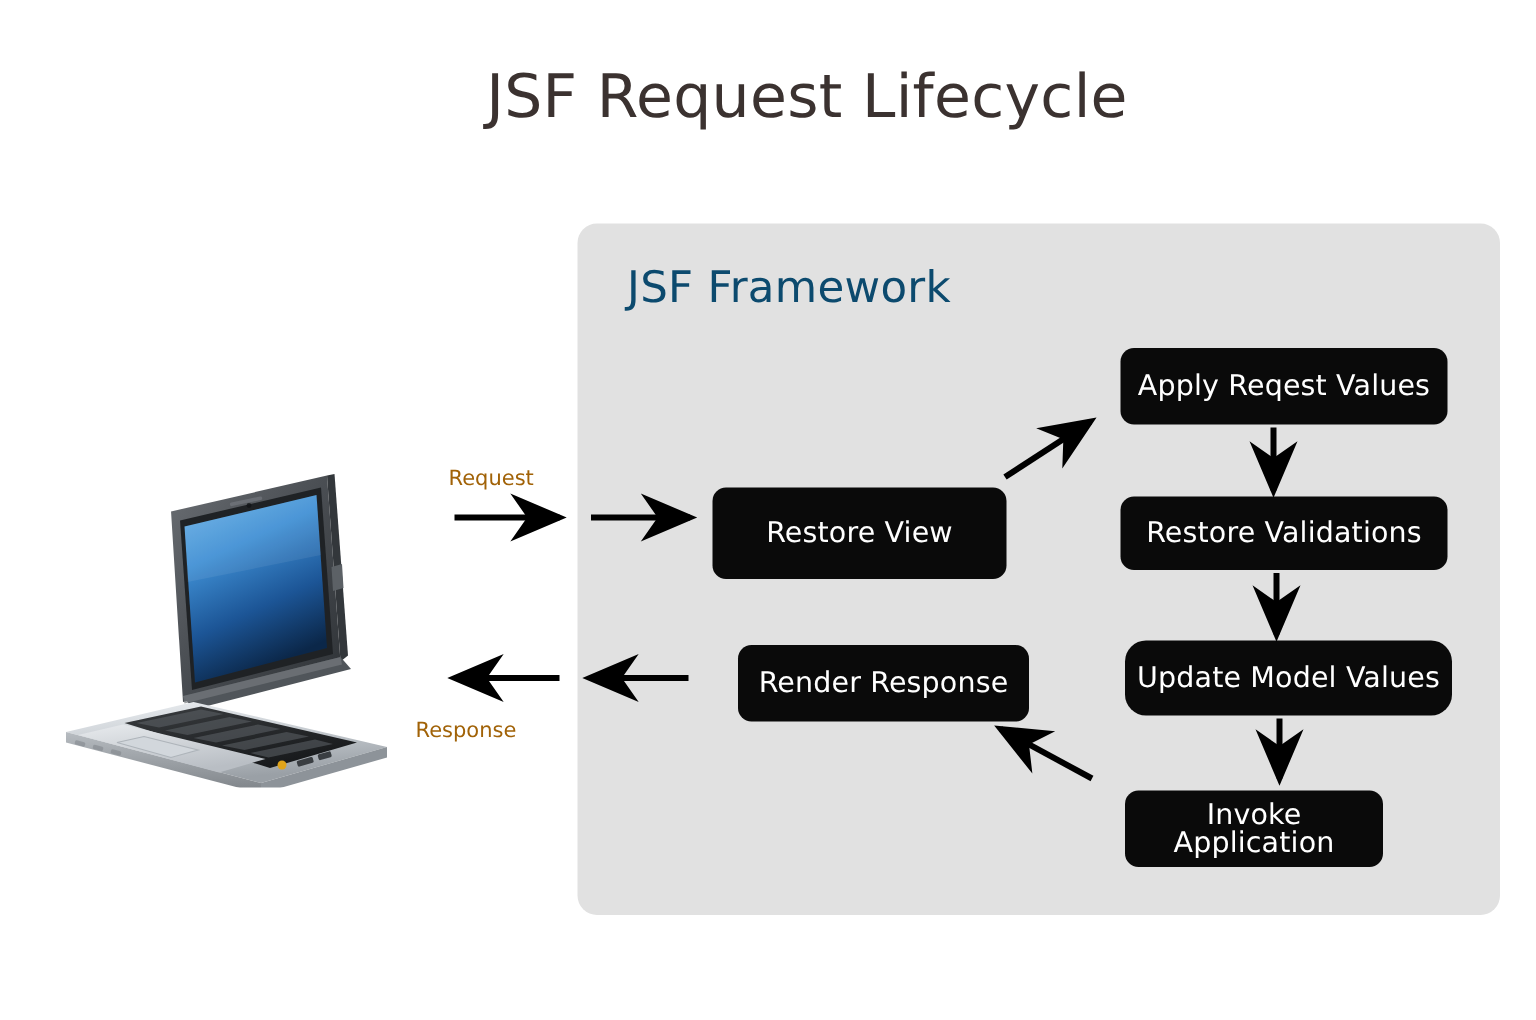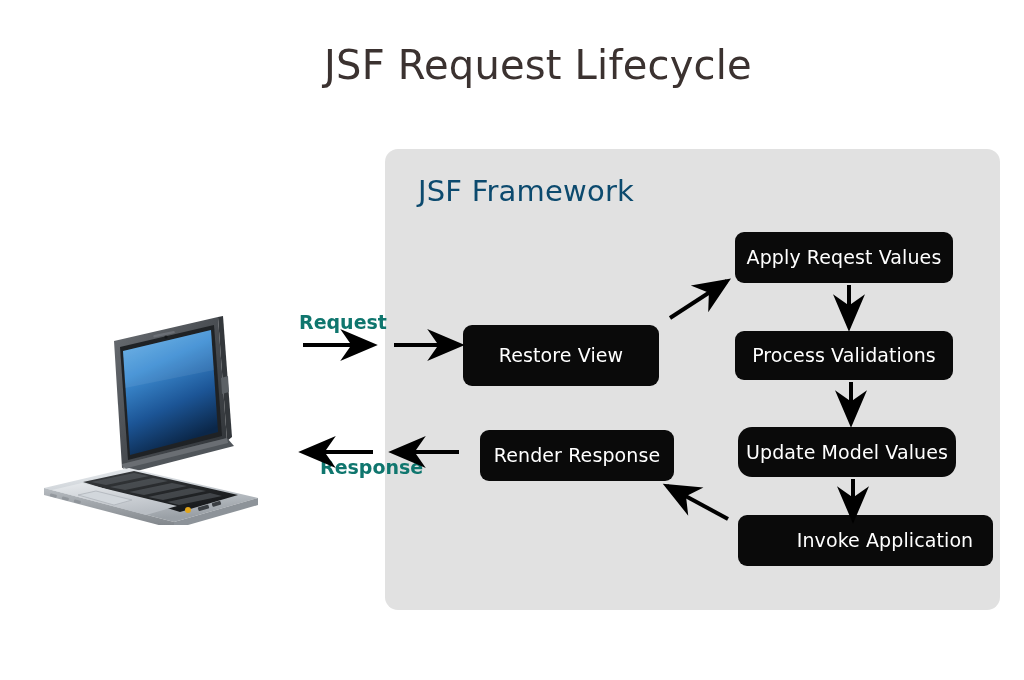--- a/index.html
+++ b/index.html
@@ -58,40 +58,41 @@
     border-radius: 9px;
     color: #ffffff;
     font-size: 19px;
     font-weight: 400;
     display: flex;
     align-items: center;
     justify-content: center;
     letter-spacing: 0.1px;
     text-align: center;
     line-height: 1;
+    margin-left: 12px;
   }
 
   #node-restore-view    { left: 463px; top: 325px; width: 196px; height: 61px; }
   #node-render-response { left: 480px; top: 430px; width: 194px; height: 51px; }
 
   #node-apply-request-values { left: 735px; top: 232px; width: 218px; height: 51px; }
   #node-process-validations  { left: 735px; top: 331px; width: 218px; height: 49px; }
   #node-update-model-values  { left: 738px; top: 427px; width: 218px; height: 50px; border-radius: 14px; }
-  #node-invoke-application   { left: 738px; top: 515px; width: 216px; height: 51px; padding-left: 39px; }
+  #node-invoke-application   { left: 738px; top: 527px; width: 172px; height: 51px; }
 
   
   .flow-label {
     position: absolute;
-    font-size: 19px;
-    color: #0f766e;
-    font-weight: 700;
+    font-size: 14px;
+    color: #a16207;
+    font-weight: 400;
     white-space: nowrap;
   }
   #label-request  { left: 299px; top: 311px; }
-  #label-response { left: 277px; top: 456px; margin-left: 43px; }
+  #label-response { left: 277px; top: 479px; }
 
   
   #arrow-layer {
     position: absolute;
     left: 0; top: 0;
     width: 1024px;
     height: 680px;
     pointer-events: none;
   }
 
@@ -207,21 +208,21 @@
 <div class="flow-label" id="label-request">Request</div>
 
 <div class="flow-label" id="label-response">Response</div>
 
 <div class="node" id="node-restore-view">Restore View</div>
 
 <div class="node" id="node-render-response">Render Response</div>
 
 <div class="node" id="node-apply-request-values">Apply Reqest Values</div>
 
-<div class="node" id="node-process-validations">Process Validations</div>
+<div class="node" id="node-process-validations">Restore Validations</div>
 
 <div class="node" id="node-update-model-values">Update Model Values</div>
 
 <div class="node" id="node-invoke-application">Invoke Application</div>
 
 <svg id="arrow-layer">
   <defs>
     <marker id="ah" markerWidth="11" markerHeight="11" refX="8.4" refY="4.2" orient="auto" markerUnits="strokeWidth">
       <path d="M0.2,0.2 L9.6,4.2 L0.2,8.2 L3.0,4.2 Z" fill="#000000"></path>
     </marker>

